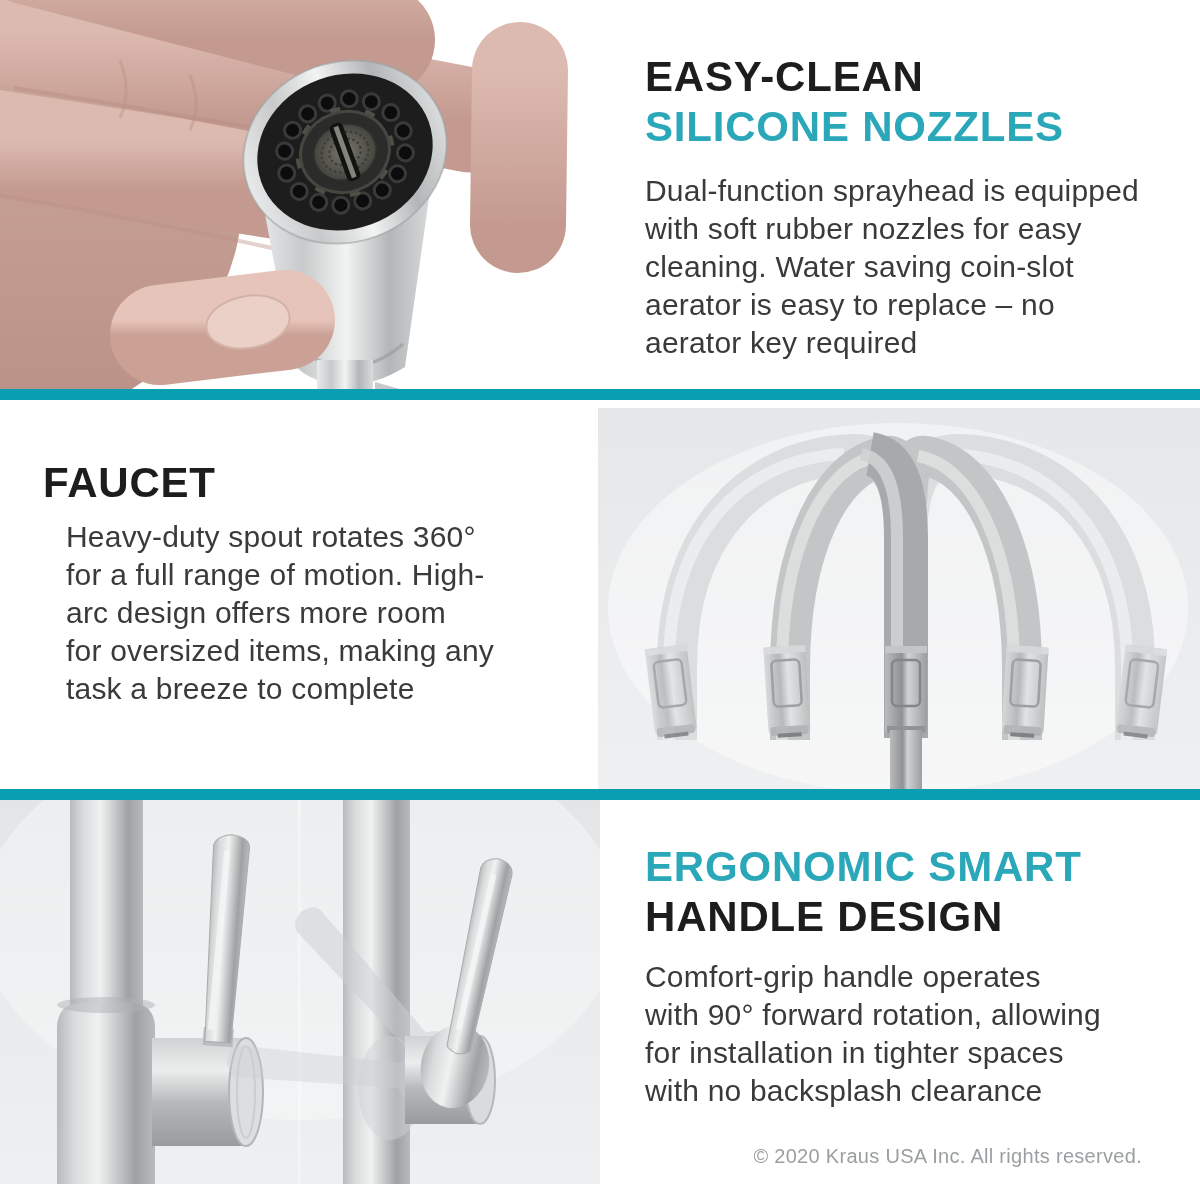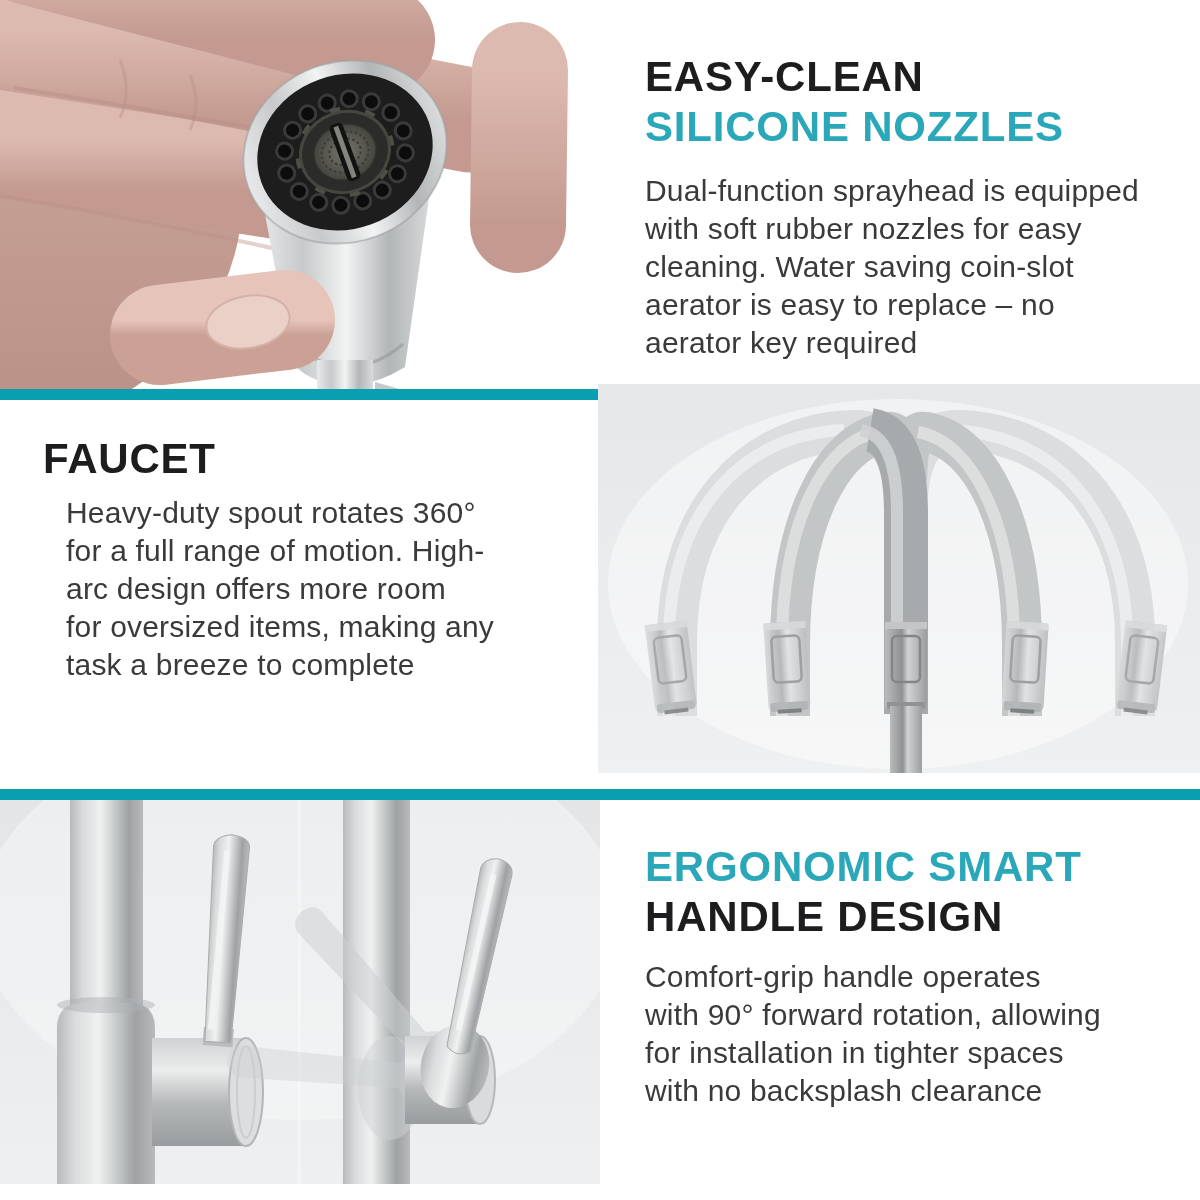--- a/index.html
+++ b/index.html
@@ -1,20 +1,20 @@
 <!DOCTYPE html>
 <html><head>
 <meta charset="utf-8">
 <style>
   html,body{margin:0;padding:0;background:#ffffff;}
   .page{position:relative;width:1200px;height:1184px;overflow:hidden;
         font-family:"Liberation Sans", sans-serif;background:#ffffff;}
   .sec{position:absolute;left:0;width:1200px;overflow:hidden;}
   .sec1{top:0;height:389px;}
-  .sec2{top:384px;height:389px;}
+  .sec2{top:408px;height:389px;}
   .sec3{top:800px;height:400px;}
   .tealbar{position:absolute;left:0;width:1200px;height:11px;background:#099fb0;}
   .bar1{top:389px;}
   .bar2{top:789px;}
   .photo{position:absolute;top:0;}
   .photo1{left:0;width:620px;height:389px;}
   .photo2{left:598px;width:602px;height:389px;}
   .photo3{left:0;width:600px;height:400px;}
   .textblock{position:absolute;}
   .tb1{left:645px;top:52px;width:560px;}
@@ -274,13 +274,14 @@
         <span class="hl hl-teal">ERGONOMIC SMART</span>
         <span class="hl hl-dark">HANDLE DESIGN</span>
       </h2>
       <p class="body-copy">Comfort-grip handle operates
 with 90° forward rotation, allowing
 for installation in tighter spaces
 with no backsplash clearance</p>
     </div>
   </section>
 
+  <div class="footer">© 2020 Kraus USA Inc. All rights reserved.</div>
 </div>
 
 </body></html>

